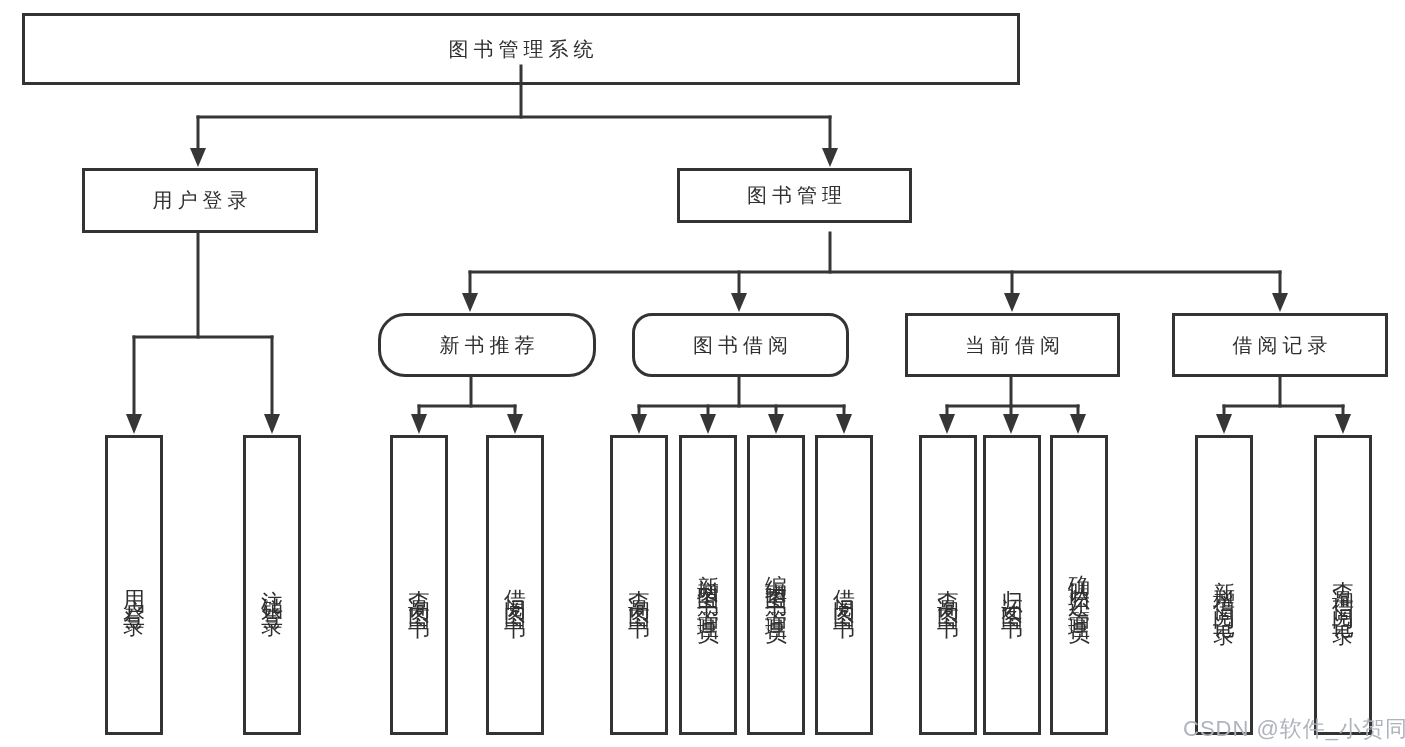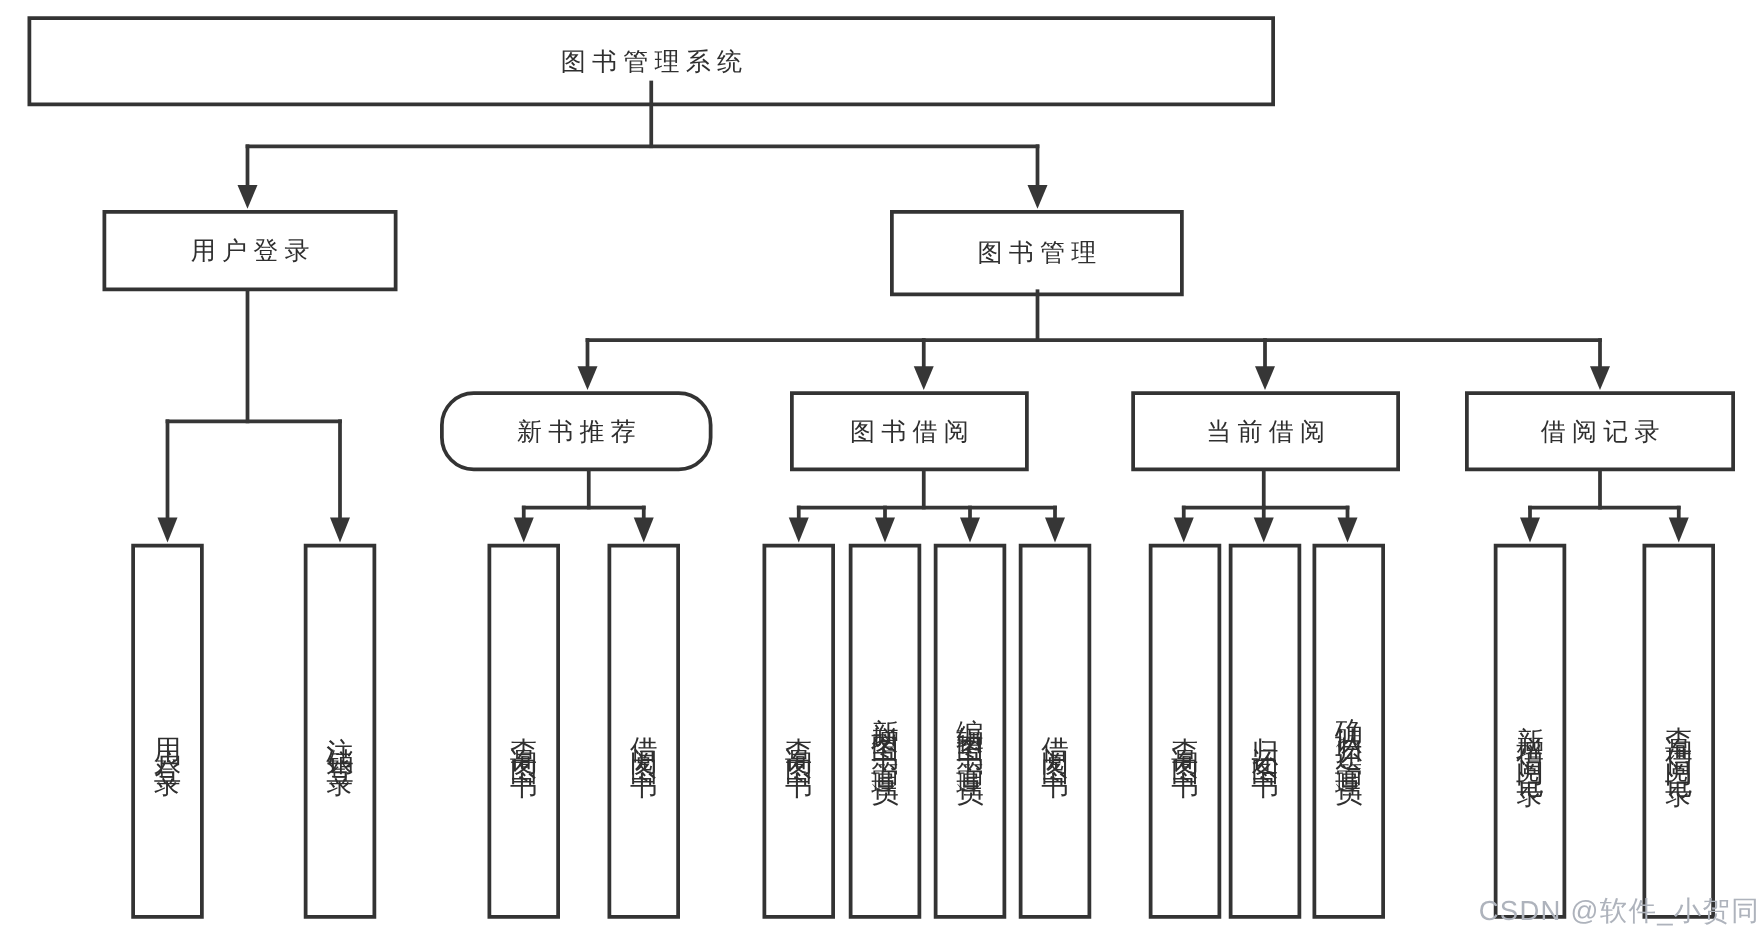--- a/index.html
+++ b/index.html
@@ -133,28 +133,28 @@
       <polygon points="1335,414 1351,414 1343,434"></polygon>
   </svg>
 
   <div class="node h" style="left:22px; top:13px; width:998px; height:72px;">
     <span>图书管理系统</span>
   </div>
 
   <div class="node h" style="left:82px; top:168px; width:236px; height:65px;">
     <span>用户登录</span>
   </div>
-  <div class="node h" style="left:712px; top:168px; width:235px; height:69px;font-family:Liberation Serif, serif;">
+  <div class="node h" style="left:677px; top:168px; width:235px; height:55px;font-family:Liberation Serif, serif;">
     <span>图书管理</span>
   </div>
 
-  <div class="node h" style="left:352px; top:313px; width:218px; height:64px;border-radius:27px;">
+  <div class="node h" style="left:378px; top:313px; width:218px; height:64px;border-radius:27px;">
     <span>新书推荐</span>
   </div>
-  <div class="node h" style="left:632px; top:313px; width:191px; height:64px;">
+  <div class="node h" style="left:632px; top:313px; width:217px; height:64px;border-radius:20px;">
     <span>图书借阅</span>
   </div>
   <div class="node h" style="left:905px; top:313px; width:215px; height:64px;align-items:center;">
     <span>当前借阅</span>
   </div>
   <div class="node h" style="left:1172px; top:313px; width:216px; height:64px;">
     <span>借阅记录</span>
   </div>
 
   <div class="node v" style="left:105px; top:435px; width:58px; height:300px;">

